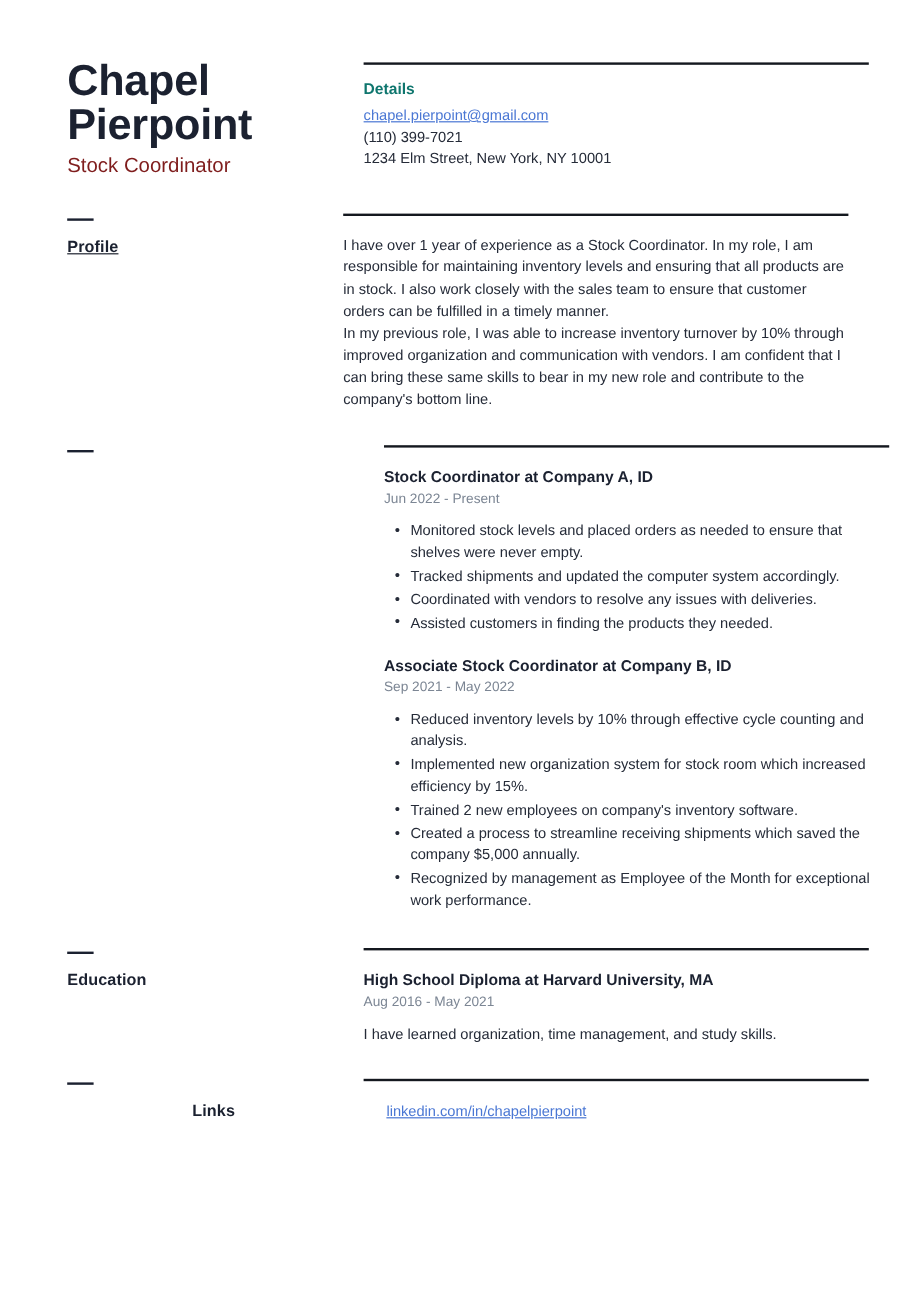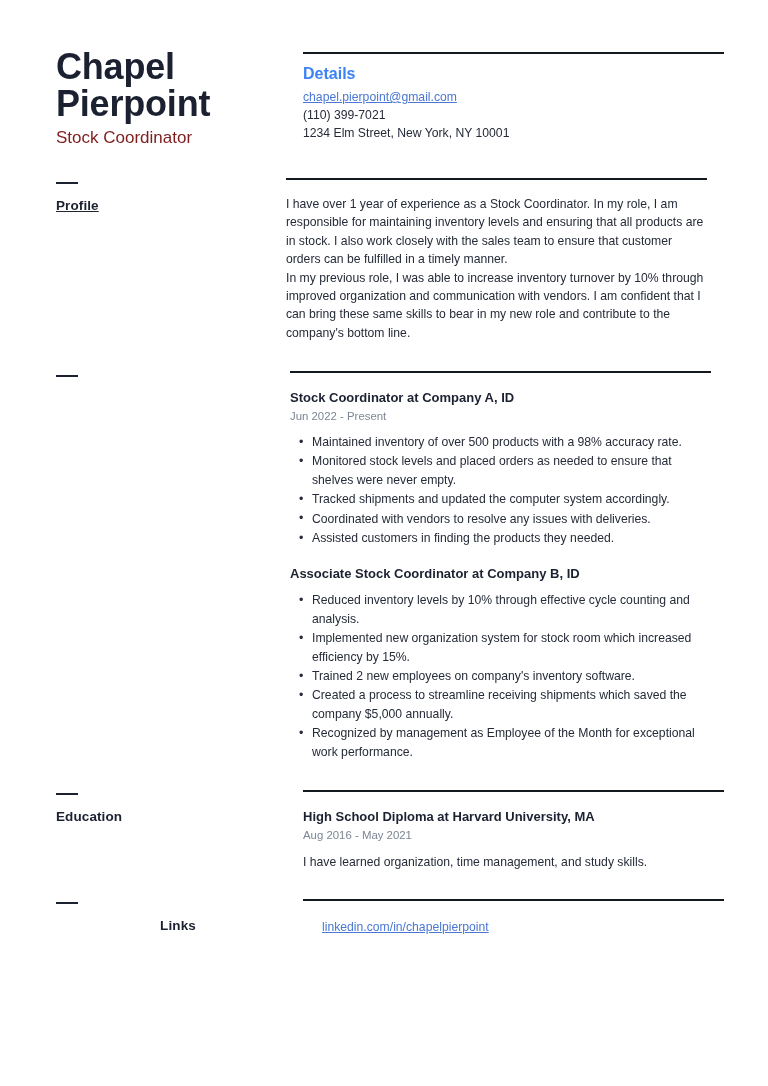--- a/index.html
+++ b/index.html
@@ -64,23 +64,23 @@
     letter-spacing: 0.1px;
   }
 
   .rule {
     height: 2px;
     background: #14181f;
     width: 100%;
   }
 
   .section-title {
-    font-size: 16px;
-    font-weight: bold;
-    color: #3b82f6;
+    font-size: 13px;
+    font-weight: bold;
+    color: #0f766e;
     margin: 11px 0 4px 0;
     line-height: 18px;
   }
 
   .detail-line {
     font-size: 12.2px;
     line-height: 18px;
     color: #252b38;
   }
   .detail-link {
@@ -191,37 +191,37 @@
     <div class="detail-line">(110) 399-7021</div>
     <div class="detail-line">1234 Elm Street, New York, NY 10001</div>
   </div>
 
   <div class="blk" style="position:absolute; left:286px; top:178px; width:421px;">
     <div class="rule"></div>
     <p class="para" style="margin-top:15px;">I have over 1 year of experience as a Stock Coordinator. In my role, I am responsible for maintaining inventory levels and ensuring that all products are in stock. I also work closely with the sales team to ensure that customer orders can be fulfilled in a timely manner.</p>
     <p class="para" style="margin-top:0;">In my previous role, I was able to increase inventory turnover by 10% through improved organization and communication with vendors. I am confident that I can bring these same skills to bear in my new role and contribute to the company's bottom line.</p>
   </div>
 
-  <div class="blk" style="position:absolute; left:290px; top:371px; width:421px;">
+  <div class="blk" style="position:absolute; left:320px; top:371px; width:421px;">
     <div class="rule"></div>
 
     <div class="entry" style="margin-top:16px;">
       <div class="entry-title">Stock Coordinator at Company A, ID</div>
       <div class="entry-date">Jun 2022 - Present</div>
       <ul class="bullets">
-        <li>Maintained inventory of over 500 products with a 98% accuracy rate.</li>
         <li>Monitored stock levels and placed orders as needed to ensure that shelves were never empty.</li>
         <li>Tracked shipments and updated the computer system accordingly.</li>
         <li>Coordinated with vendors to resolve any issues with deliveries.</li>
         <li>Assisted customers in finding the products they needed.</li>
       </ul>
     </div>
 
     <div class="entry">
       <div class="entry-title">Associate Stock Coordinator at Company B, ID</div>
+      <div class="entry-date">Sep 2021 - May 2022</div>
       <ul class="bullets">
         <li>Reduced inventory levels by 10% through effective cycle counting and analysis.</li>
         <li>Implemented new organization system for stock room which increased efficiency by 15%.</li>
         <li>Trained 2 new employees on company's inventory software.</li>
         <li>Created a process to streamline receiving shipments which saved the company $5,000 annually.</li>
         <li>Recognized by management as Employee of the Month for exceptional work performance.</li>
       </ul>
     </div>
   </div>
 

